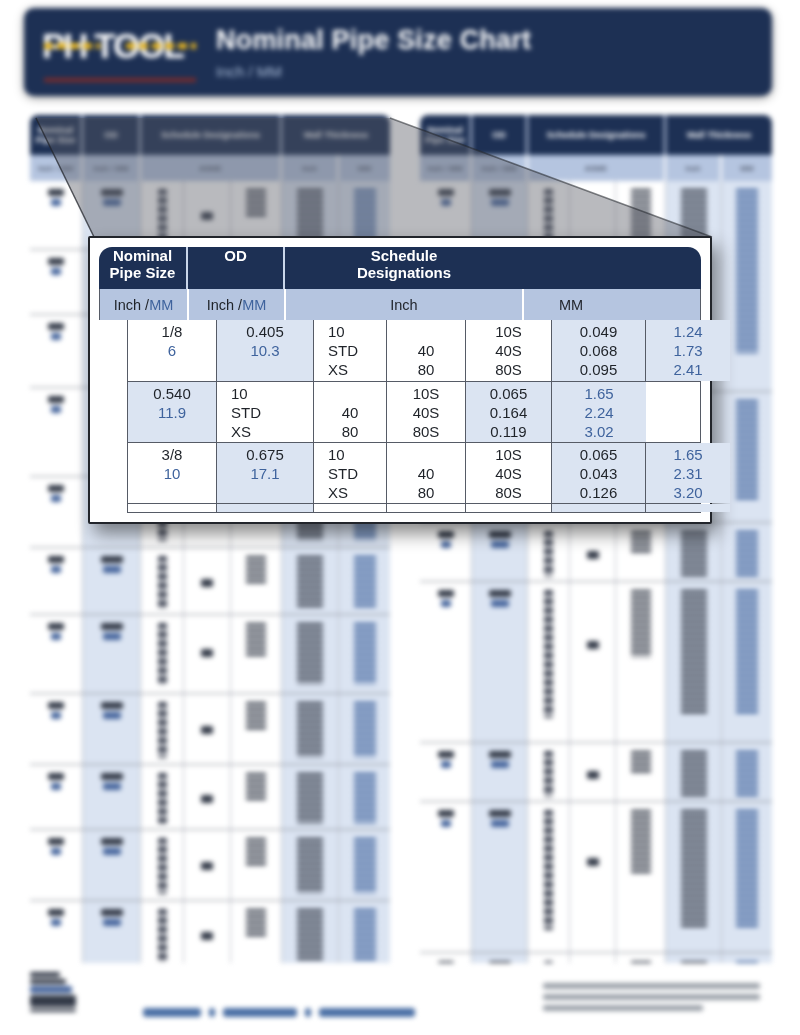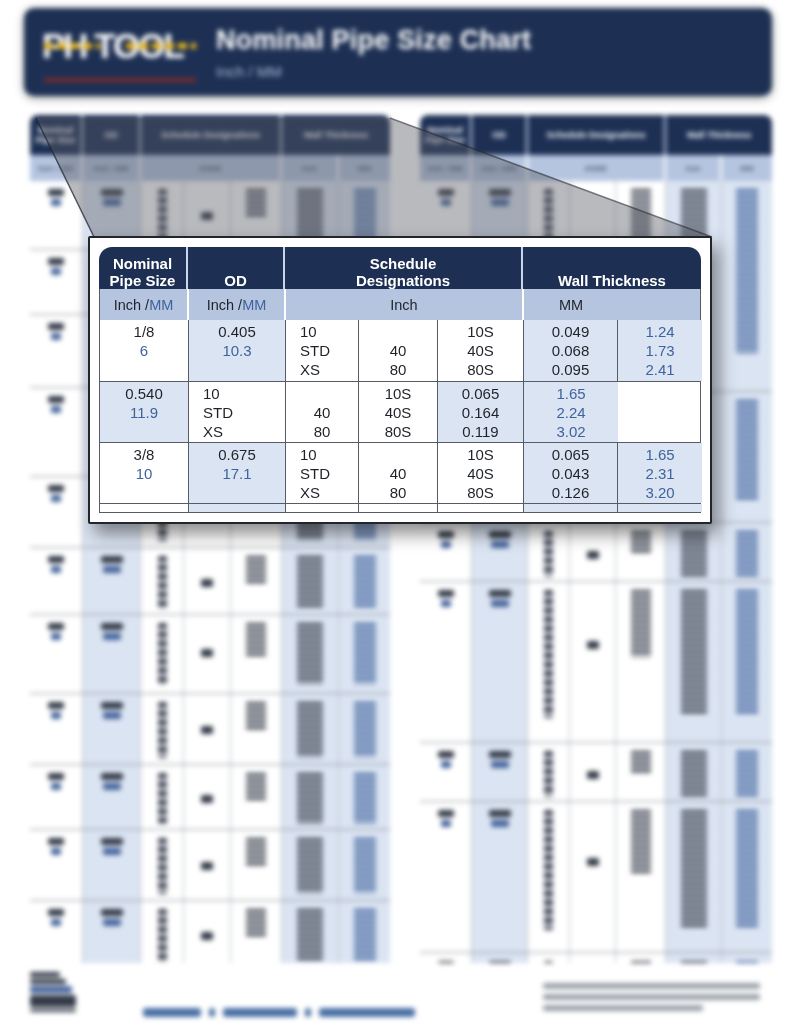--- a/index.html
+++ b/index.html
@@ -49,32 +49,32 @@
   
   .wedge{position:absolute;inset:0;z-index:2;pointer-events:none;}
   
   .inset{position:absolute;left:88px;top:236px;width:624px;height:288px;background:#ffffff;
          border:2px solid #22252b;border-radius:2px;z-index:3;padding:9px;
          box-shadow:6px 10px 18px rgba(0,0,0,.45);box-sizing:border-box;}
   .itable{width:602px;color:#1f2329;}
   .ihead{display:grid;grid-template-columns:89px 97px 238px 178px;height:42px;background:#1d3054;
          border-radius:13px 13px 0 0;overflow:hidden;}
   .ihead .hc{color:#ffffff;font-size:15px;font-weight:bold;text-align:center;display:flex;
-             align-items:flex-end;justify-content:center;line-height:17px;border-right:2px solid #c9d6ea;}
+             align-items:flex-start;justify-content:center;line-height:17px;border-right:2px solid #c9d6ea;}
   .ihead .hc:last-child{border-right:none;}
   .isub{display:grid;grid-template-columns:89px 97px 238px 94px 84px;height:31px;background:#b5c5e0;
         border-left:1px solid #565b66;border-right:1px solid #565b66;box-sizing:border-box;}
   .isub .sc{font-size:14.5px;color:#23272e;text-align:center;display:flex;align-items:center;
             justify-content:center;border-right:2px solid #ffffff;}
   .isub .sc:last-child{border-right:none;}
   .blu{color:#3f639d;}
   .ink{color:#1f2329;}
   .irow{display:grid;grid-template-columns:89px 97px 73px 79px 86px 94px 84px;height:61px;
         border-left:1px solid #565b66;border-right:1px solid #565b66;border-top:1px solid #565b66;
-        box-sizing:border-box;}
+        box-sizing:border-box;margin-left:28px;}
   .irow:first-child{border-top:none;}
   .irow.sliver{height:10px;border-bottom:1px solid #565b66;}
   .icell{text-align:center;padding-top:2px;border-right:1px solid #565b66;box-sizing:border-box;overflow:hidden;}
   .icell:last-child{border-right:none;}
   .icell.left{text-align:left;padding-left:14px;}
   .icell.shaded{background:#dbe4f2;}
   .icell .ln{font-size:15px;line-height:19px;}
 </style>
 </head>
 <body>
@@ -622,21 +622,20 @@
   <div class="inset">
     <div class="itable">
       <div class="ihead">
         <div class="hc">
             <span style="display:block;width:70px;">Nominal Pipe Size</span>
           </div>
         <div class="hc">OD</div>
         <div class="hc">
             <span style="display:block;width:110px;">Schedule Designations</span>
           </div>
-        <div class="hc">Wall Thickness</div>
       </div>
       <div class="isub">
         <div class="sc">
           <span class="ink">Inch / </span>
             <span class="blu">MM</span>
         </div>
         <div class="sc">
           <span class="ink">Inch / </span>
             <span class="blu">MM</span>
         </div>

